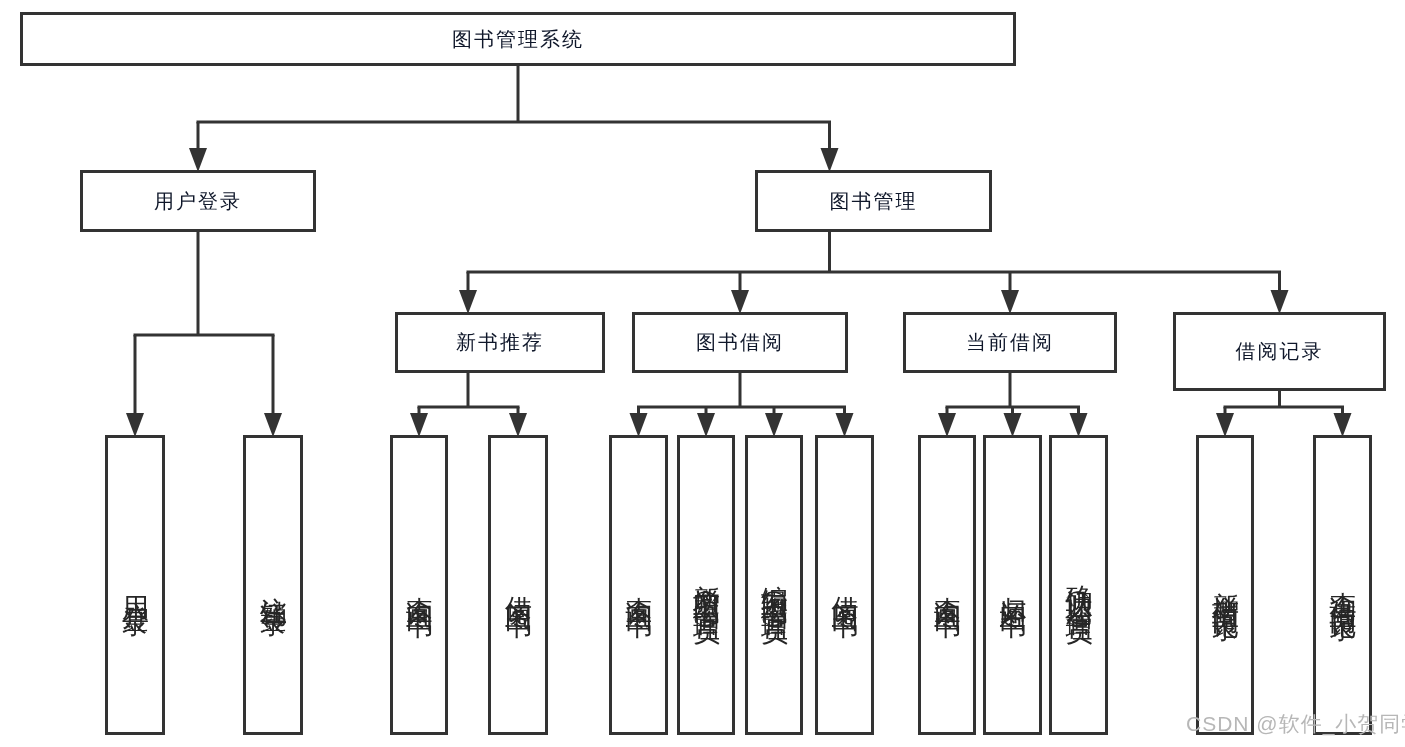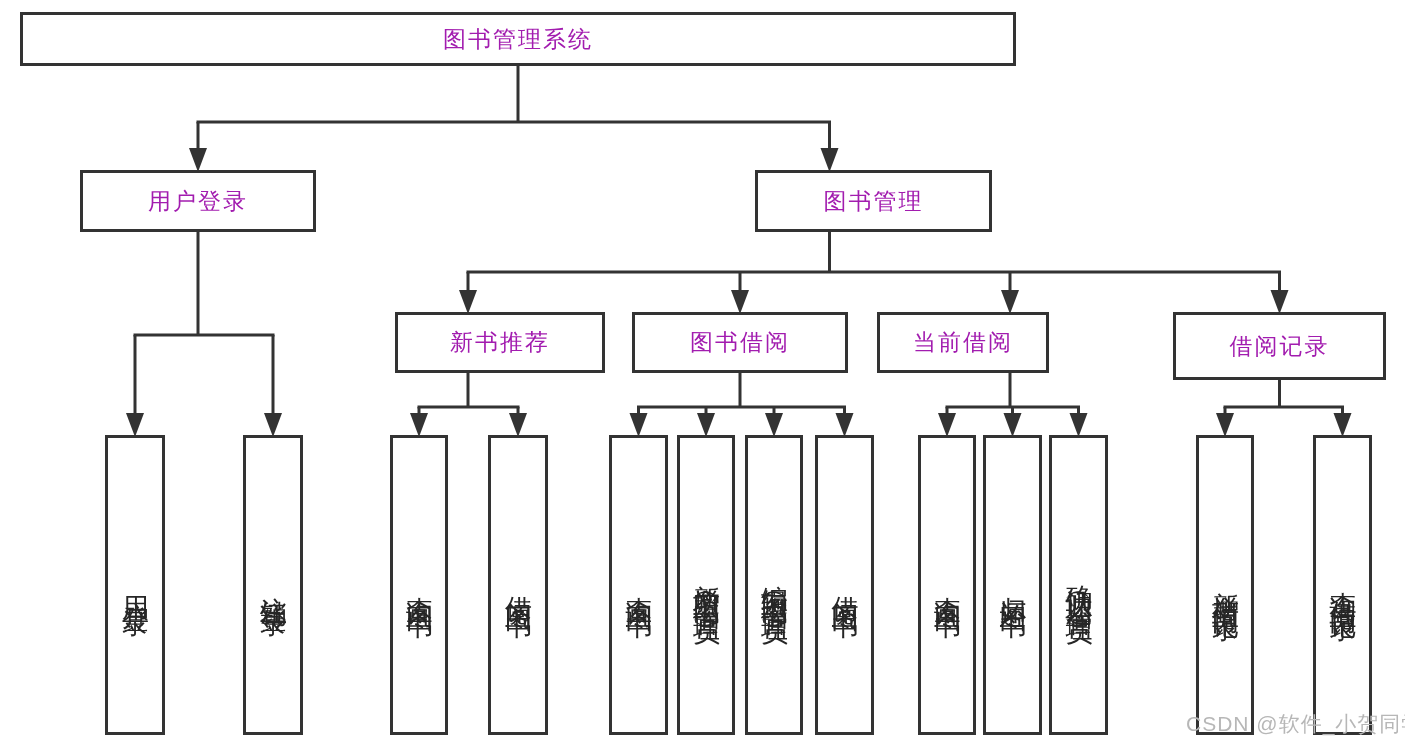--- a/index.html
+++ b/index.html
@@ -24,22 +24,22 @@
     position: absolute;
     background: #ffffff;
     border: 3px solid #333333;
     box-sizing: border-box;
     display: flex;
     align-items: center;
     justify-content: center;
     z-index: 2;
   }
   .hbox .lbl {
-    font-size: 23px;
-    color: #a21caf;
+    font-size: 20px;
+    color: #0f172a;
     letter-spacing: 2px;
     white-space: nowrap;
     text-align: center;
   }
   .vbox .lbl {
     writing-mode: vertical-rl;
     text-orientation: mixed;
     font-size: 27px;
     letter-spacing: 5px;
     color: #262626;
@@ -127,24 +127,24 @@
   <div class="hbox" id="node-book-mgmt" style="left:711px; top:170px; width:237px; height:62px;margin-left:44px;">
     <span class="lbl">图书管理</span>
   </div>
 
   <div class="hbox" id="node-new-rec" style="left:363px; top:312px; width:210px; height:61px;margin-left:32px;">
     <span class="lbl">新书推荐</span>
   </div>
   <div class="hbox" id="node-book-borrow" style="left:632px; top:312px; width:216px; height:61px;">
     <span class="lbl">图书借阅</span>
   </div>
-  <div class="hbox" id="node-current-borrow" style="left:877px; top:312px; width:172px; height:61px;">
+  <div class="hbox" id="node-current-borrow" style="left:903px; top:312px; width:214px; height:61px;">
     <span class="lbl">当前借阅</span>
   </div>
-  <div class="hbox" id="node-borrow-records" style="left:1173px; top:312px; width:213px; height:68px;">
+  <div class="hbox" id="node-borrow-records" style="left:1173px; top:312px; width:213px; height:79px;">
     <span class="lbl">借阅记录</span>
   </div>
 
   <div class="vbox" id="leaf-u1" style="left:105px; top:435px; width:60px; height:300px;">
     <span class="lbl">用户登录</span>
   </div>
   <div class="vbox" id="leaf-u2" style="left:243px; top:435px; width:60px; height:300px;">
     <span class="lbl">注销登录</span>
   </div>
 

